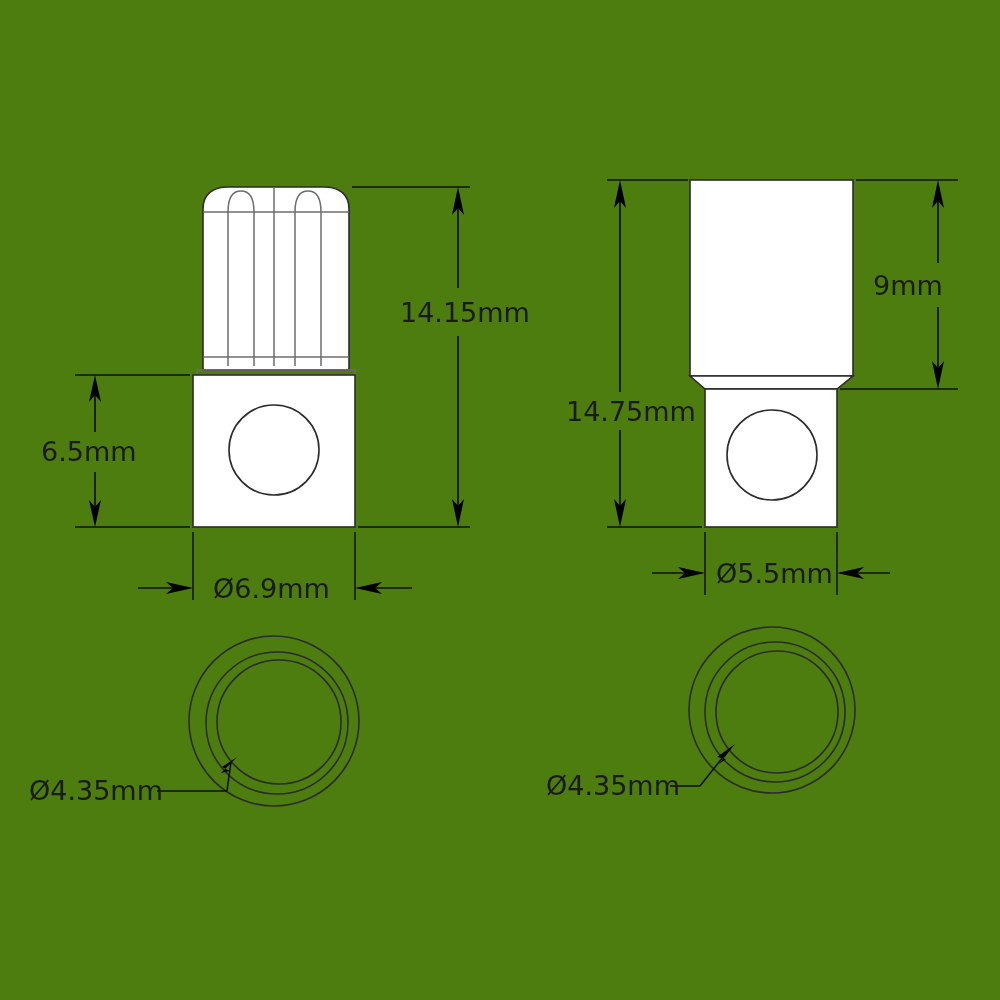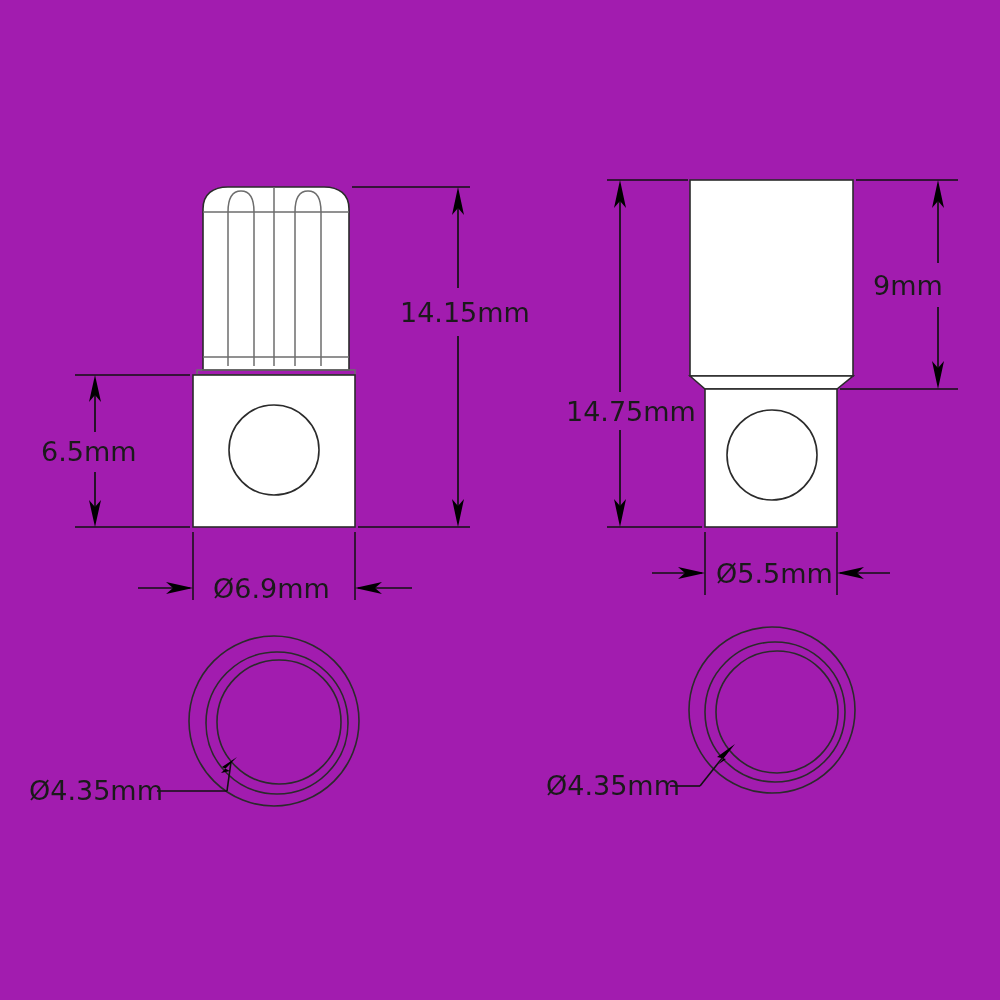--- a/index.html
+++ b/index.html
@@ -10,21 +10,21 @@
   body {
     width: 1000px;
     height: 1000px;
     font-family: "DejaVu Sans", "Liberation Sans", sans-serif;
     overflow: hidden;
   }
   #drawing-root {
     position: relative;
     width: 1000px;
     height: 1000px;
-    background: #a21caf;
+    background: #4d7c0f;
   }
   svg.cad {
     position: absolute;
     top: 0;
     left: 0;
     width: 1000px;
     height: 1000px;
     display: block;
   }
   .dim-text {

